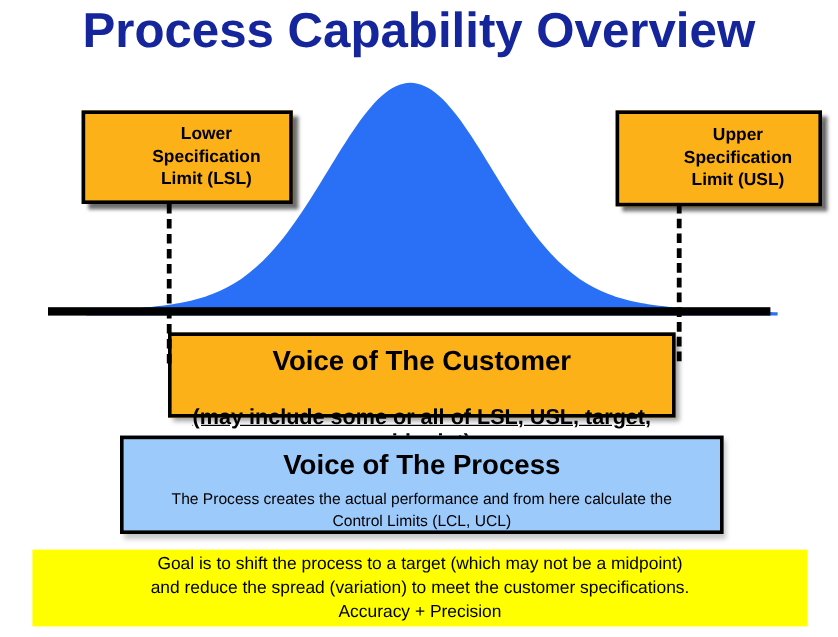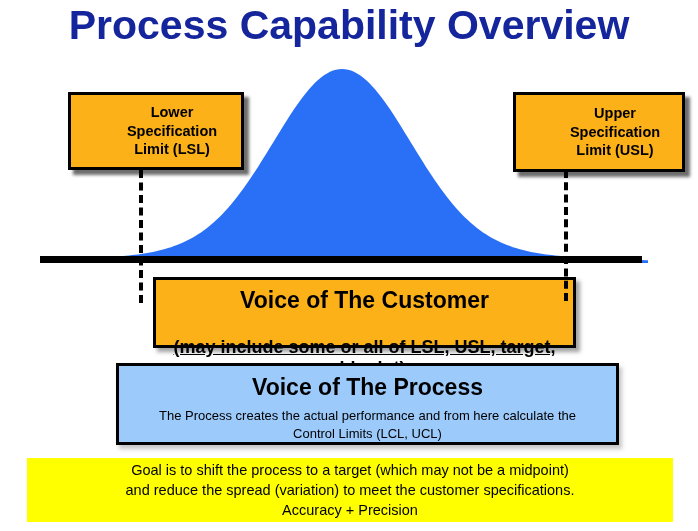--- a/index.html
+++ b/index.html
@@ -64,42 +64,41 @@
     font-weight: bold;
     line-height: 1.3;
     color: var(--black);
     white-space: pre-line;
     padding-left: 32px;
   }
   #lsl-box { left: 68px;  top: 92px; width: 138px; height: 72px; }
   #usl-box { left: 493px; top: 92px; width: 134px; height: 74px; margin-left: 20px; }
 
   #voc-box {
-    left: 153px; top: 277px;
+    left: 140px; top: 277px;
     width: 417px; height: 65px;
     background: var(--orange);
     border: 3px solid var(--black);
     box-shadow: 4px 4px 4px rgba(110,110,110,0.65);
     z-index: 4;
     text-align: center;
     color: var(--black);
   }
   #voc-title { margin-top: 7px; font-size: 23px; font-weight: bold; }
   #voc-subtitle { margin-top: 23px; font-size: 18px; font-weight: bold; text-decoration: underline; }
 
   #vop-box {
     left: 100px; top: 363px;
     width: 497px; height: 76px;
     background: var(--light_blue);
     border: 3px solid var(--black);
     box-shadow: 3px 4px 4px rgba(130,130,130,0.45);
     z-index: 4;
     text-align: center;
     color: var(--black);
-    margin-left: 16px;
   }
   #vop-title { margin-top: 8px; font-size: 23px; font-weight: bold; }
   #vop-subtitle { margin-top: 6px; font-size: 13px; font-weight: normal; line-height: 1.35; white-space: pre-line; }
 
   #goal-box {
     left: 27px; top: 458px;
     width: 646px; height: 64px;
     background: var(--yellow);
     z-index: 4;
     display: flex;

